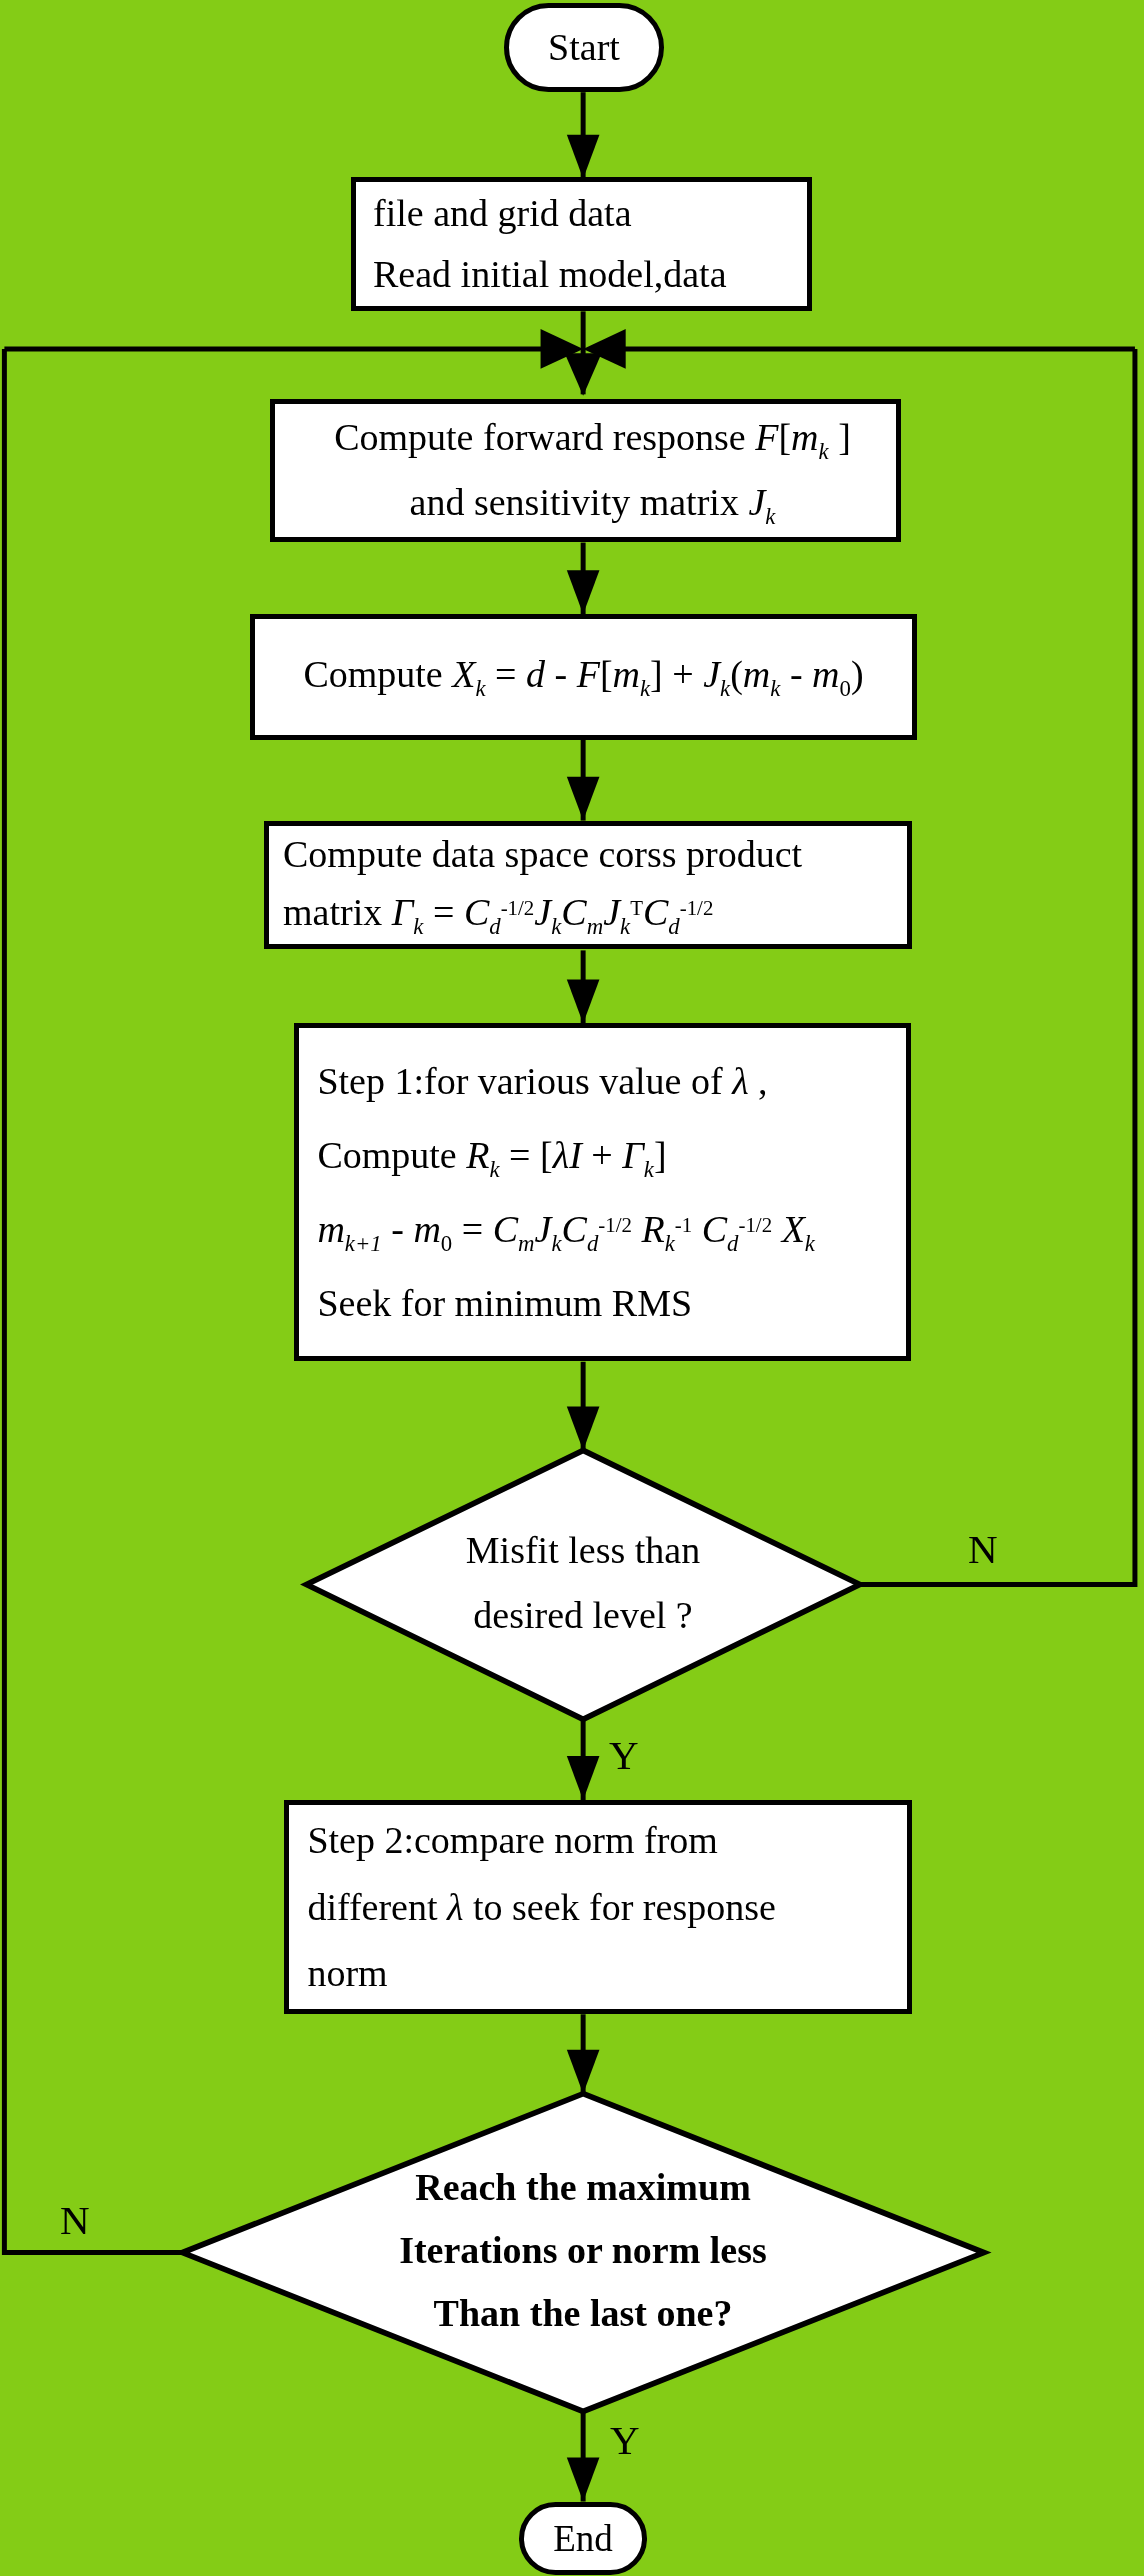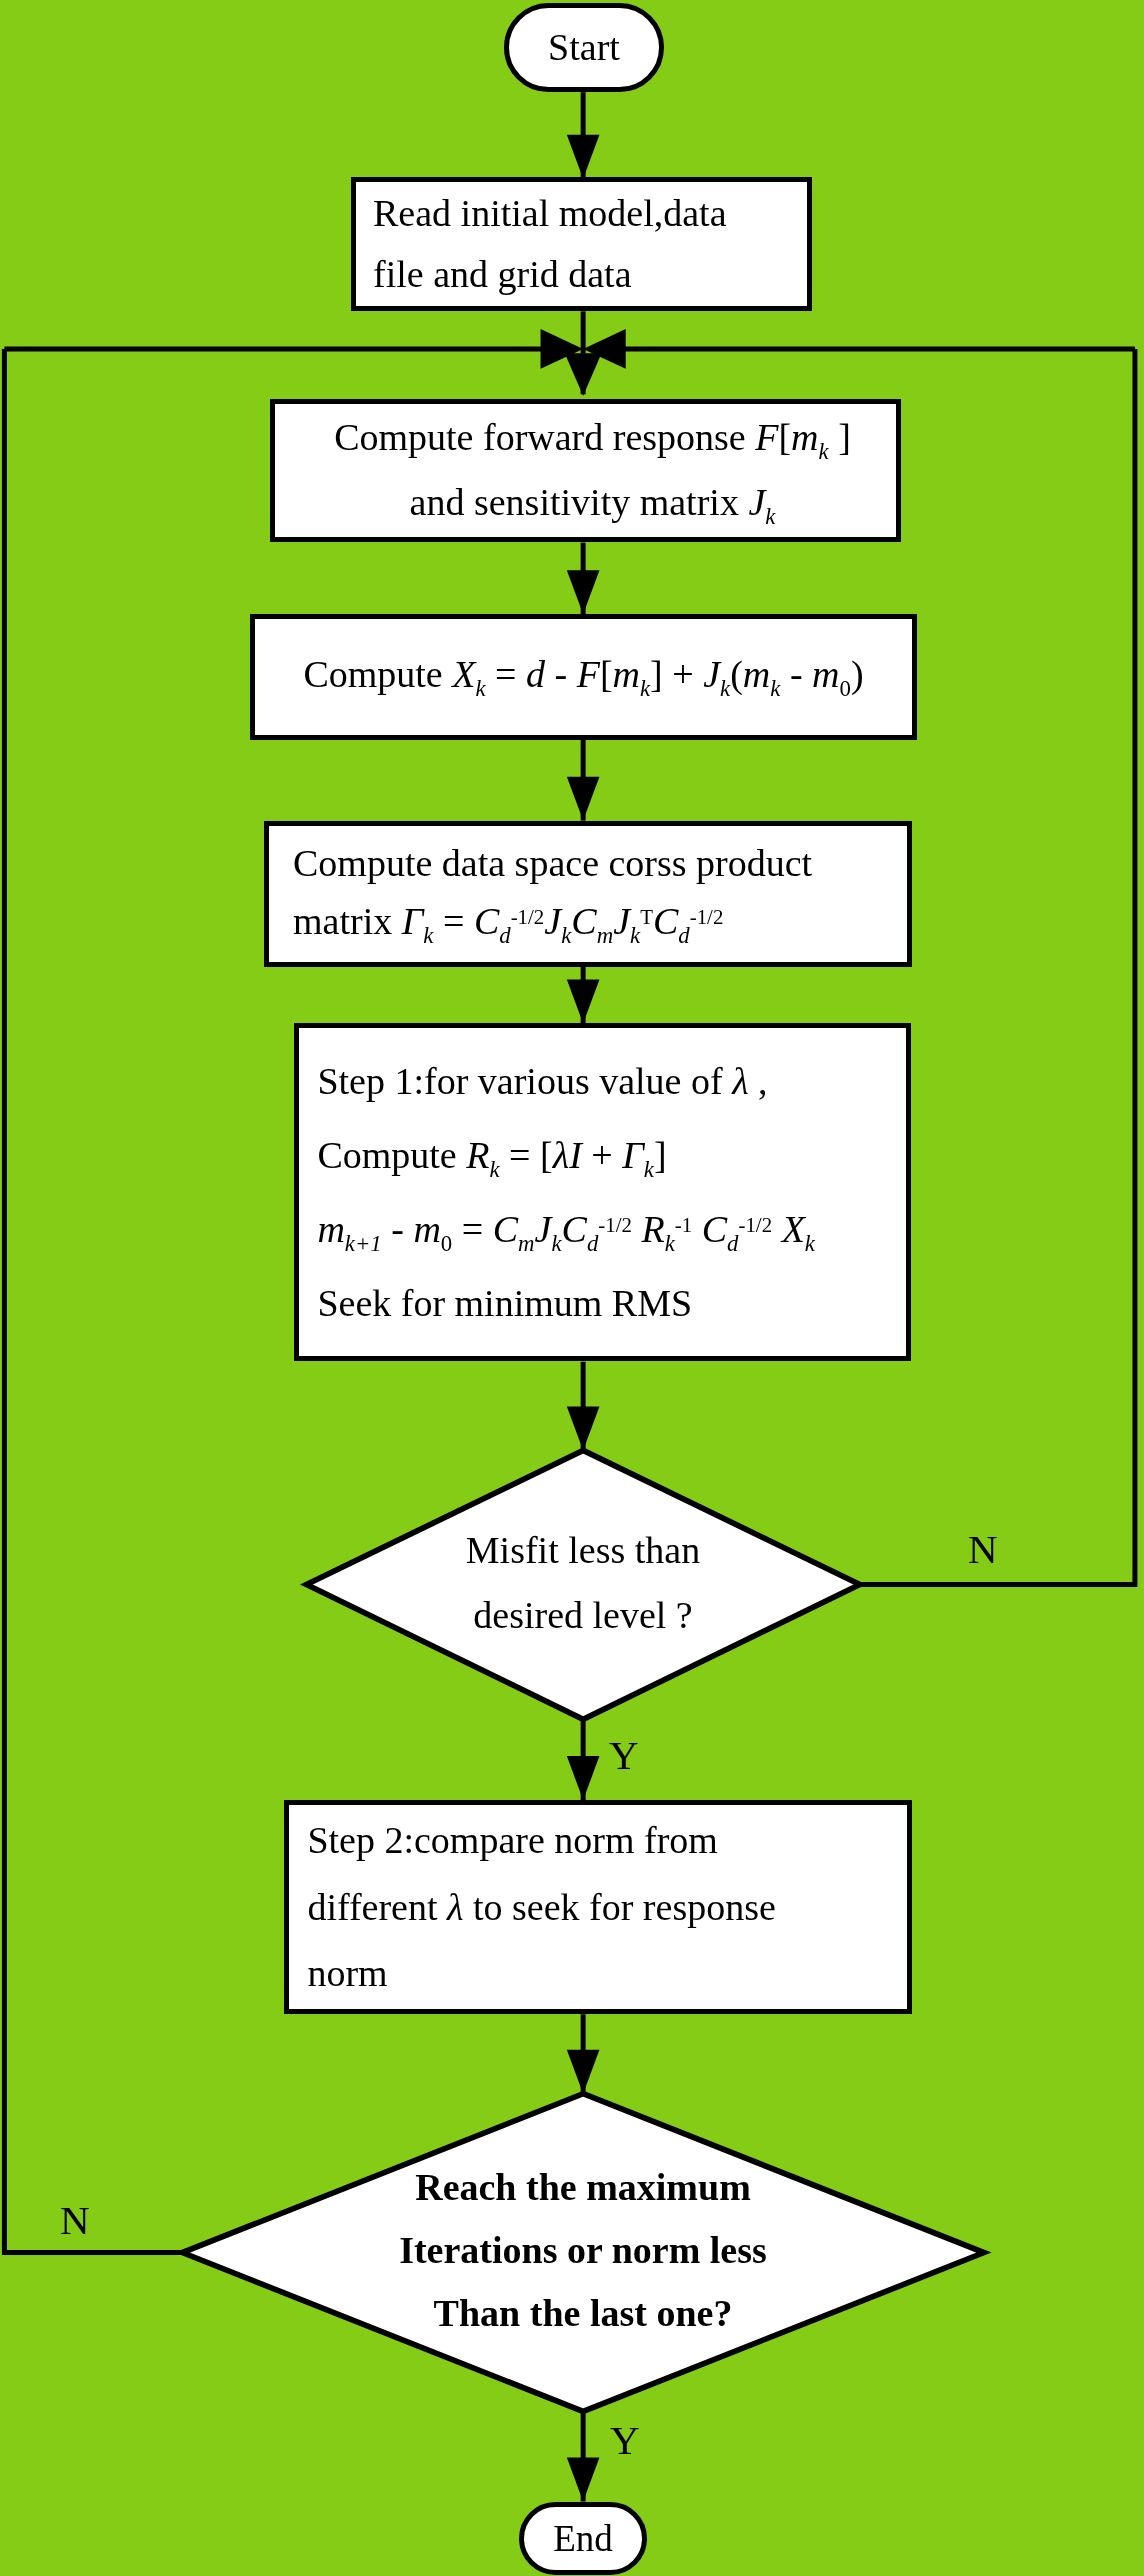--- a/index.html
+++ b/index.html
@@ -26,21 +26,21 @@
   
   .bx{
     position:absolute;box-sizing:border-box;background:#fff;
     border:5.7px solid #000;
     display:flex;flex-direction:column;justify-content:center;
     font-size:38px;
   }
   .bx-read    {left:351px;top:177px; width:461px;height:134px;padding-left:17px;line-height:1.60;}
   .bx-forward {left:270px;top:399px; width:631px;height:143px;padding-left:14px;line-height:1.66;align-items:center;}
   .bx-residual{left:250px;top:614px; width:667px;height:126px;text-align:center;}
-  .bx-cross   {left:264px;top:821px;width:648px;height:146px;padding-left:24px;line-height:1.52;}
+  .bx-cross   {left:264px;top:821px;width:648px;height:128px;padding-left:14px;line-height:1.52;}
   .bx-step1   {left:294px;top:1023px;width:617px;height:338px;padding-left:18.4px;line-height:1.95;}
   .bx-step2   {left:284px;top:1800px;width:628px;height:214px;padding-left:18.4px;line-height:1.76;}
 
   
   .dlabel{position:absolute;text-align:center;font-size:38px;}
   .dlabel-misfit{left:370px;top:1518px;width:426px;line-height:1.70;}
   .dlabel-iter  {left:363px;top:2156px;width:440px;line-height:1.66;font-weight:bold;}
 
   
   .elabel{position:absolute;font-size:41px;}
@@ -95,22 +95,22 @@
       <polygon points="799,2890 845,2890 822,2952"></polygon>
       <polygon points="799,3465 845,3465 822,3527"></polygon>
     </g>
   </svg>
 
   <div class="term term-start">
     <span>Start</span>
   </div>
 
   <div class="bx bx-read">
+    <div class="ln">file and grid data</div>
     <div class="ln">Read initial model,data</div>
-    <div class="ln">file and grid data</div>
   </div>
 
   <div class="bx bx-forward">
     <div class="ln"><span>Compute forward response </span><span class="tk-i">F</span><span>[</span><span class="tk-i">m</span><span class="tk-sub">k</span><span> ]</span></div>
     <div class="ln"><span>and sensitivity matrix </span><span class="tk-i">J</span><span class="tk-sub">k</span></div>
   </div>
 
   <div class="bx bx-residual">
     <div class="ln"><span>Compute </span><span class="tk-i">X</span><span class="tk-sub">k</span><span> = </span><span class="tk-i">d</span><span> - </span><span class="tk-i">F</span><span>[</span><span class="tk-i">m</span><span class="tk-sub">k</span><span>] + </span><span class="tk-i">J</span><span class="tk-sub">k</span><span>(</span><span class="tk-i">m</span><span class="tk-sub">k</span><span> - </span><span class="tk-i">m</span><span class="tk-subn">0</span><span>)</span></div>
   </div>

